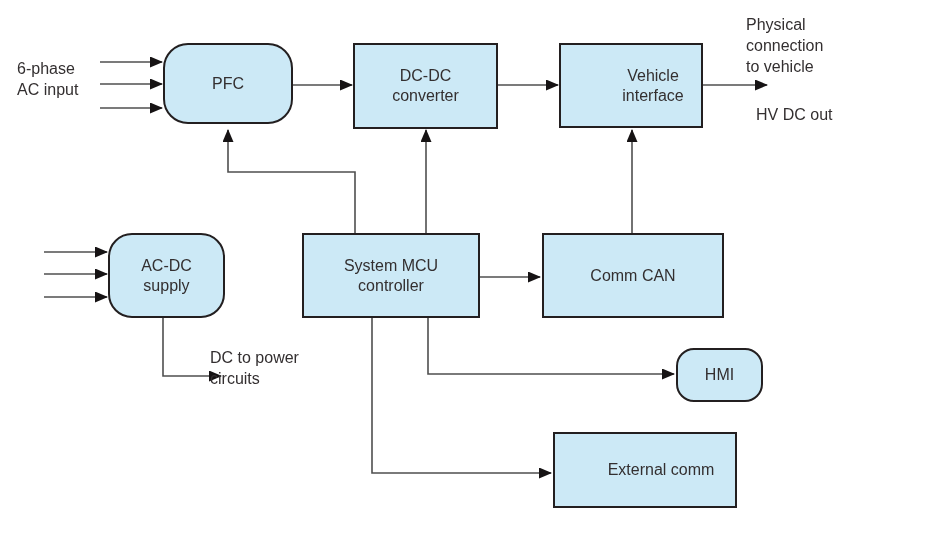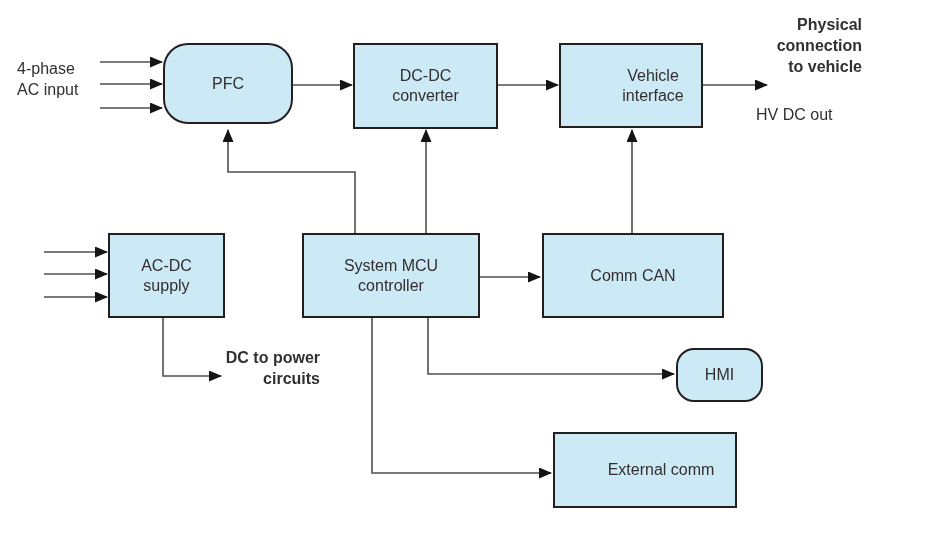--- a/index.html
+++ b/index.html
@@ -36,21 +36,21 @@
     line-height: 20px;
     white-space: pre-line;
   }
   .note {
     position: absolute;
     color: #332f30;
     font-size: 16px;
     line-height: 21px;
     white-space: pre-line;
   }
-  .note.center { text-align: right; font-weight: bold; }
+  .note.center { text-align: left; }
   .wire {
     fill: none;
     stroke: #4f4f4f;
     stroke-width: 1.6;
   }
 </style>
 </head>
 <body>
 
 <div id="canvas">
@@ -85,33 +85,33 @@
   </svg>
 
   <div class="block" style="left:163px; top:43px; width:130px; height:81px;border-radius:25px;">PFC</div>
 
   <div class="block" style="left:353px; top:43px; width:145px; height:86px;">DC-DC
 converter</div>
 
   <div class="block" style="left:559px; top:43px; width:144px; height:85px;padding-left:44px;">Vehicle
 interface</div>
 
-  <div class="block" style="left:108px; top:233px; width:117px; height:85px;">AC-DC
+  <div class="block" style="left:108px; top:233px; width:117px; height:85px;border-radius:24px;">AC-DC
 supply</div>
 
   <div class="block" style="left:302px; top:233px; width:178px; height:85px;">System MCU
 controller</div>
 
   <div class="block" style="left:542px; top:233px; width:182px; height:85px;">Comm CAN</div>
 
   <div class="block" style="left:676px; top:348px; width:87px; height:54px;border-radius:18px;">HMI</div>
 
   <div class="block" style="left:553px; top:432px; width:184px; height:76px;padding-left:32px;">External comm</div>
 
-  <div class="note" style="left:17px; top:58px;">4-phase
+  <div class="note" style="left:17px; top:58px;">6-phase
 AC input</div>
 
   <div class="note center" style="left:746px; top:14px; width:116px;">Physical
 connection
 to vehicle</div>
 
   <div class="note" style="left:756px; top:104px;">HV DC out</div>
 
   <div class="note center" style="left:210px; top:347px; width:110px;">DC to power
 circuits</div>

